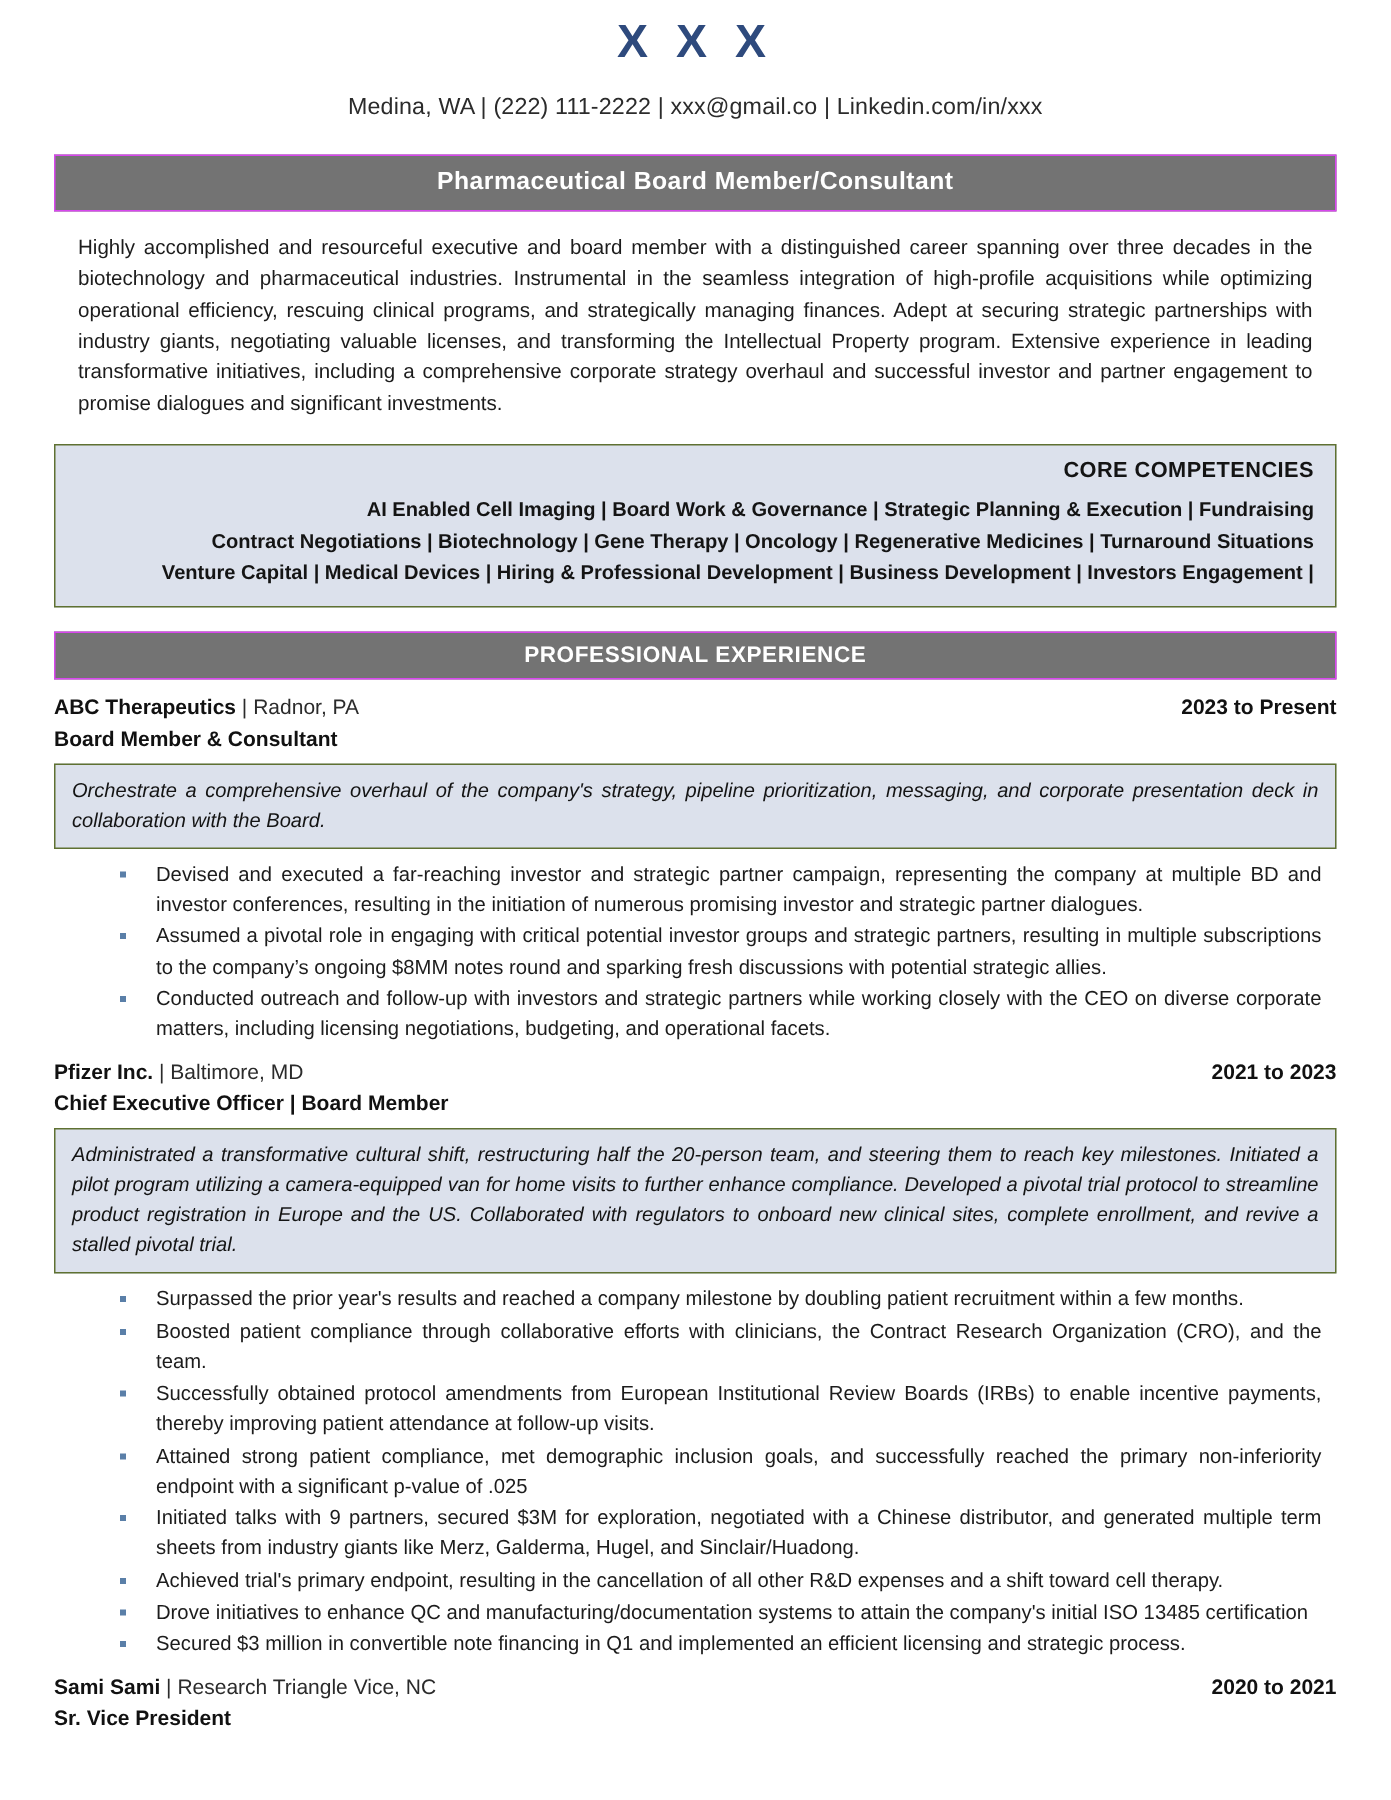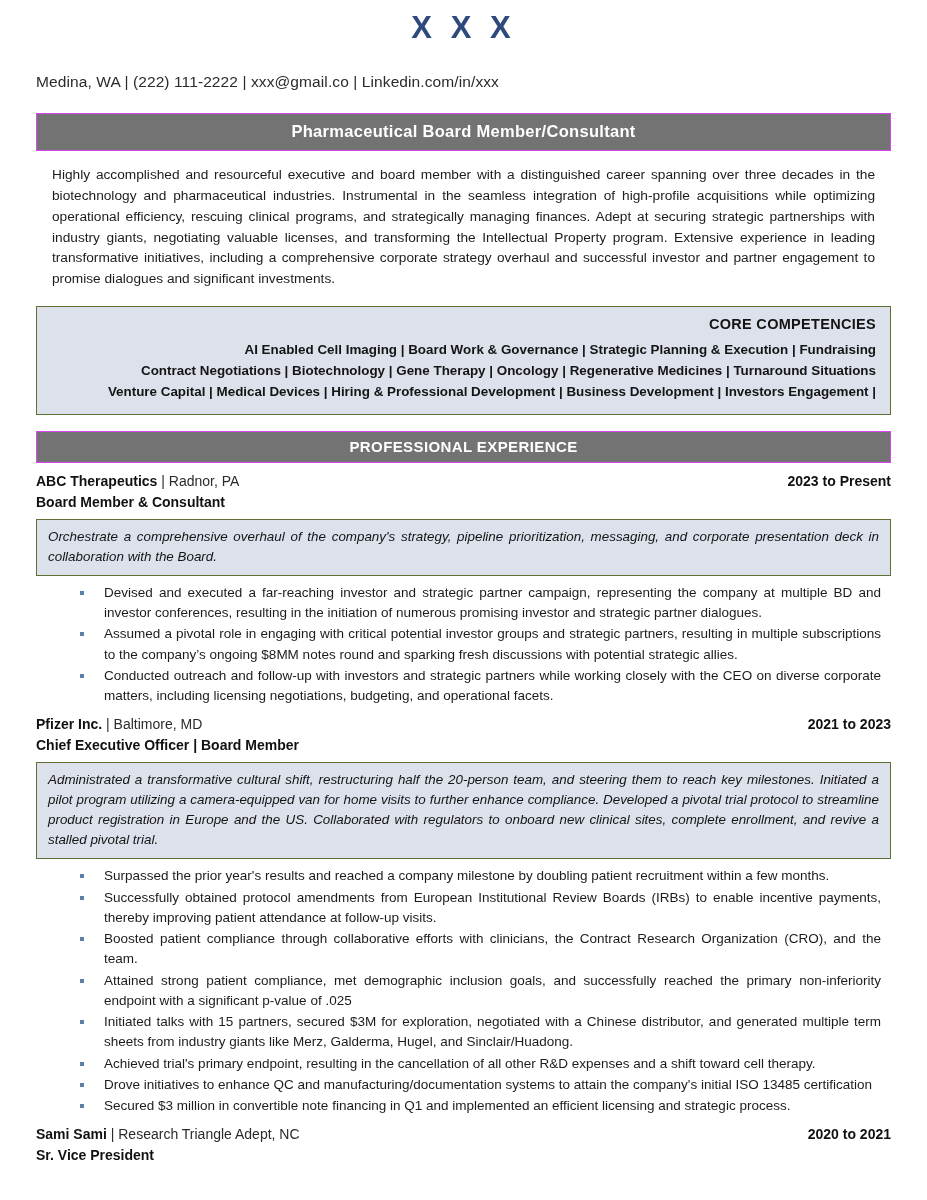--- a/index.html
+++ b/index.html
@@ -27,23 +27,24 @@
   .name-header {
     text-align: center;
     font-size: 31px;
     font-weight: bold;
     color: #2e4a7d;
     letter-spacing: 5px;
     padding-top: 11px;
     line-height: 1.1;
   }
   .contact-line {
+    text-align: center;
     font-size: 15.5px;
     color: #2b2b2b;
-    margin-top: 28px;
+    margin-top: 18px;
     letter-spacing: 0.1px;
   }
 
   
   .banner {
     background: #737373;
     border: 1px solid #d946ef;
     color: #ffffff;
     text-align: center;
     font-weight: bold;
@@ -203,34 +204,34 @@
     <div class="job-line">
       <div>
         <span class="job-company">Pfizer Inc.</span><span class="job-location"> | </span><span class="job-location">Baltimore, MD</span>
       </div>
       <div class="job-dates">2021 to 2023</div>
     </div>
     <div class="job-title">Chief Executive Officer | Board Member</div>
     <div class="olive-box job-desc">Administrated a transformative cultural shift, restructuring half the 20-person team, and steering them to reach key milestones. Initiated a pilot program utilizing a camera-equipped van for home visits to further enhance compliance. Developed a pivotal trial protocol to streamline product registration in Europe and the US. Collaborated with regulators to onboard new clinical sites, complete enrollment, and revive a stalled pivotal trial.</div>
     <ul class="bullets">
       <li>Surpassed the prior year's results and reached a company milestone by doubling patient recruitment within a few months.</li>
+      <li>Boosted patient compliance through collaborative efforts with clinicians, the Contract Research Organization (CRO), and the team.</li>
       <li>Successfully obtained protocol amendments from European Institutional Review Boards (IRBs) to enable incentive payments, thereby improving patient attendance at follow-up visits.</li>
-      <li>Boosted patient compliance through collaborative efforts with clinicians, the Contract Research Organization (CRO), and the team.</li>
       <li>Attained strong patient compliance, met demographic inclusion goals, and successfully reached the primary non-inferiority endpoint with a significant p-value of .025</li>
-      <li>Initiated talks with 15 partners, secured $3M for exploration, negotiated with a Chinese distributor, and generated multiple term sheets from industry giants like Merz, Galderma, Hugel, and Sinclair/Huadong.</li>
+      <li>Initiated talks with 9 partners, secured $3M for exploration, negotiated with a Chinese distributor, and generated multiple term sheets from industry giants like Merz, Galderma, Hugel, and Sinclair/Huadong.</li>
       <li>Achieved trial's primary endpoint, resulting in the cancellation of all other R&amp;D expenses and a shift toward cell therapy.</li>
       <li>Drove initiatives to enhance QC and manufacturing/documentation systems to attain the company's initial ISO 13485 certification</li>
       <li>Secured $3 million in convertible note financing in Q1 and implemented an efficient licensing and strategic process.</li>
     </ul>
   </div>
 
   <div class="job">
     <div class="job-line">
       <div>
-        <span class="job-company">Sami Sami</span><span class="job-location"> | </span><span class="job-location">Research Triangle Adept, NC</span>
+        <span class="job-company">Sami Sami</span><span class="job-location"> | </span><span class="job-location">Research Triangle Vice, NC</span>
       </div>
       <div class="job-dates">2020 to 2021</div>
     </div>
     <div class="job-title">Sr. Vice President</div>
 
   </div>
 
 </div>
 
 </body></html>

